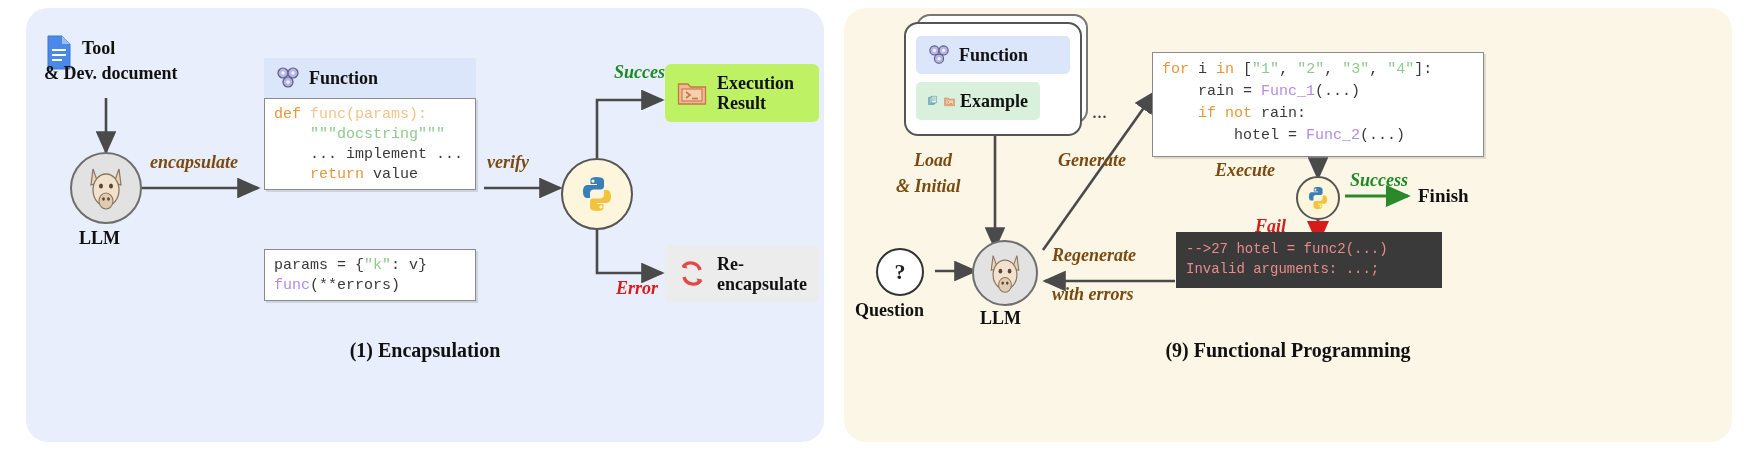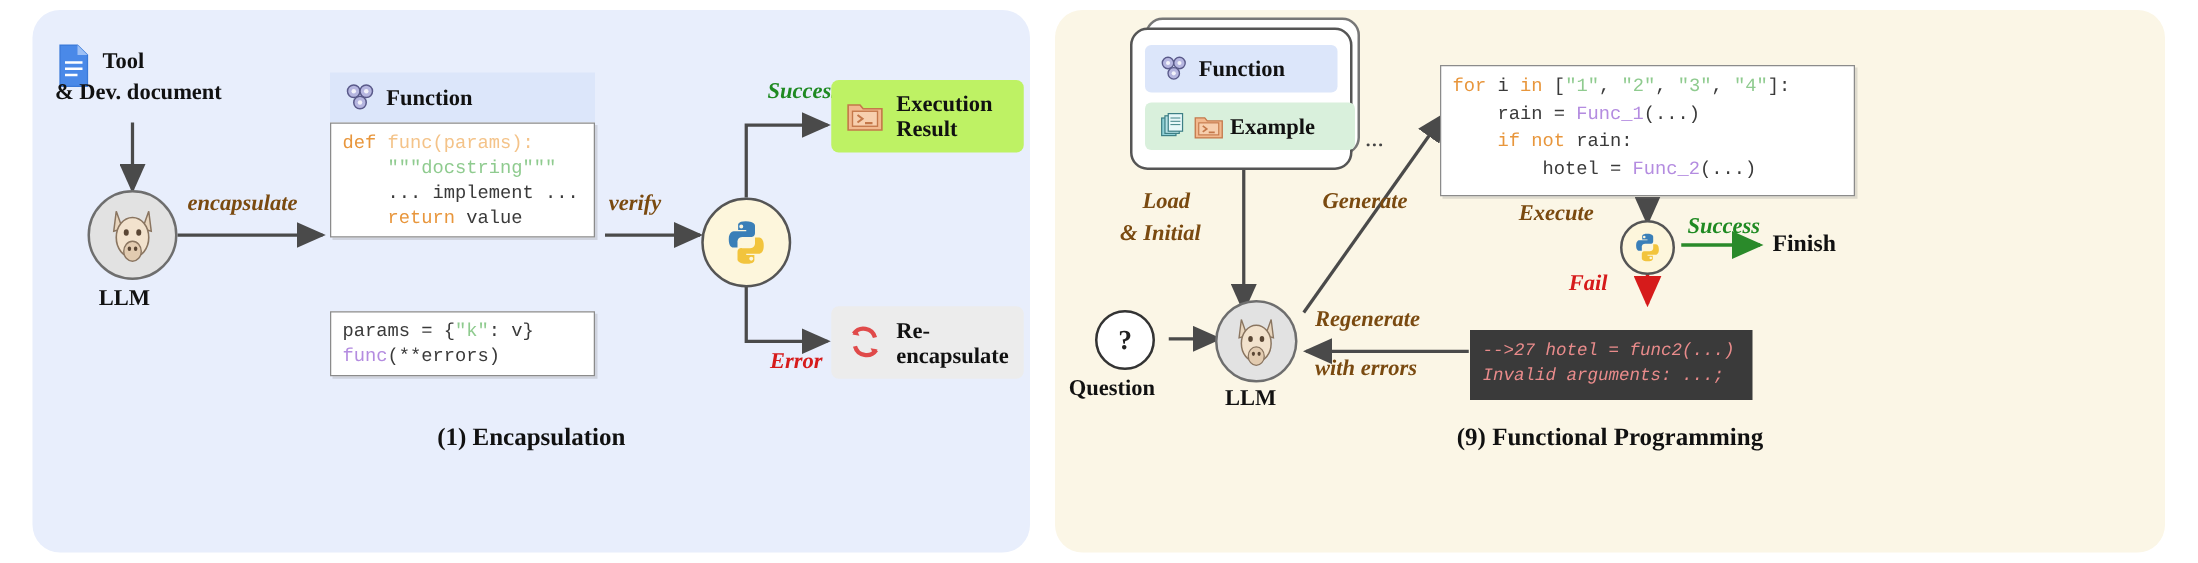--- a/index.html
+++ b/index.html
@@ -249,21 +249,21 @@
       <circle cx="7" cy="7" r="5" fill="#b6b6e0" stroke="#5a5a8a" stroke-width="1.2"></circle>
       <circle cx="7" cy="7" r="1.8" fill="#f2f2fa"></circle>
       <circle cx="17" cy="7" r="5" fill="#b6b6e0" stroke="#5a5a8a" stroke-width="1.2"></circle>
       <circle cx="17" cy="7" r="1.8" fill="#f2f2fa"></circle>
       <circle cx="12" cy="16" r="5" fill="#b6b6e0" stroke="#5a5a8a" stroke-width="1.2"></circle>
       <circle cx="12" cy="16" r="1.8" fill="#f2f2fa"></circle>
     </svg>
     <span>Function</span>
   </div>
 
-  <div class="card-head head-green" style="left:916px;top:82px;width:168px;height:38px;border-radius:5px;gap:5px;">
+  <div class="card-head head-green" style="left:916px;top:82px;width:124px;height:38px;border-radius:5px;gap:5px;">
     <svg width="22" height="22" viewBox="0 0 25 25">
       <rect x="1.5" y="5" width="13" height="16" fill="#8fd1d6" stroke="#3d7f85" stroke-width="1.1"></rect>
       <rect x="4.5" y="3" width="13" height="16" fill="#b7e3e6" stroke="#3d7f85" stroke-width="1.1"></rect>
       <rect x="7.5" y="1" width="13" height="16" fill="#e6f7f8" stroke="#3d7f85" stroke-width="1.1"></rect>
       <g stroke="#3d7f85" stroke-width="0.9">
         <line x1="9.5" y1="5" x2="18.5" y2="5"></line>
           <line x1="9.5" y1="8" x2="18.5" y2="8"></line>
         <line x1="9.5" y1="11" x2="18.5" y2="11"></line>
       </g>
     </svg>
@@ -313,21 +313,21 @@
     <svg width="26" height="26" viewBox="0 0 40 40">
       <path d="M19.5,3 C13,3 13.5,6 13.5,6 L13.5,10 L20,10 L20,11 L10.5,11 C10.5,11 6,10.5 6,17.5 C6,24.5 10,24 10,24 L13,24 L13,19.5 C13,19.5 12.8,15.5 17,15.5 L23.5,15.5 C23.5,15.5 27,15.7 27,12.3 L27,6.5 C27,6.5 27.3,3 19.5,3 Z M16,5.5 A1.6,1.6 0 1,1 16,8.7 A1.6,1.6 0 1,1 16,5.5 Z" fill="#3a7fb8"></path>
       <path d="M20.5,37 C27,37 26.5,34 26.5,34 L26.5,30 L20,30 L20,29 L29.5,29 C29.5,29 34,29.5 34,22.5 C34,15.5 30,16 30,16 L27,16 L27,20.5 C27,20.5 27.2,24.5 23,24.5 L16.5,24.5 C16.5,24.5 13,24.3 13,27.7 L13,33.5 C13,33.5 12.7,37 20.5,37 Z M24,31.3 A1.6,1.6 0 1,1 24,34.5 A1.6,1.6 0 1,1 24,31.3 Z" fill="#f2c43d"></path>
     </svg>
   </div>
 
   <div class="edge-label green" style="left:1350px;top:170px;">Success</div>
   <div class="bold-label" style="left:1418px;top:185px;font-size:19px;">Finish</div>
   <div class="edge-label red" style="left:1255px;top:216px;">Fail</div>
 
-  <div class="term" style="left:1176px;top:264px;width:226px;height:56px;font-style:italic;">--&gt;27 hotel = func2(...)
+  <div class="term" style="left:1176px;top:232px;width:266px;height:56px;">--&gt;27 hotel = func2(...)
 Invalid arguments: ...;</div>
 
   <div class="edge-label" style="left:1052px;top:245px;">Regenerate</div>
   <div class="edge-label" style="left:1052px;top:284px;">with errors</div>
 
   <div class="panel-caption" id="caption-2">(9) Functional Programming</div>
 
 </div>
 
 </body></html>

